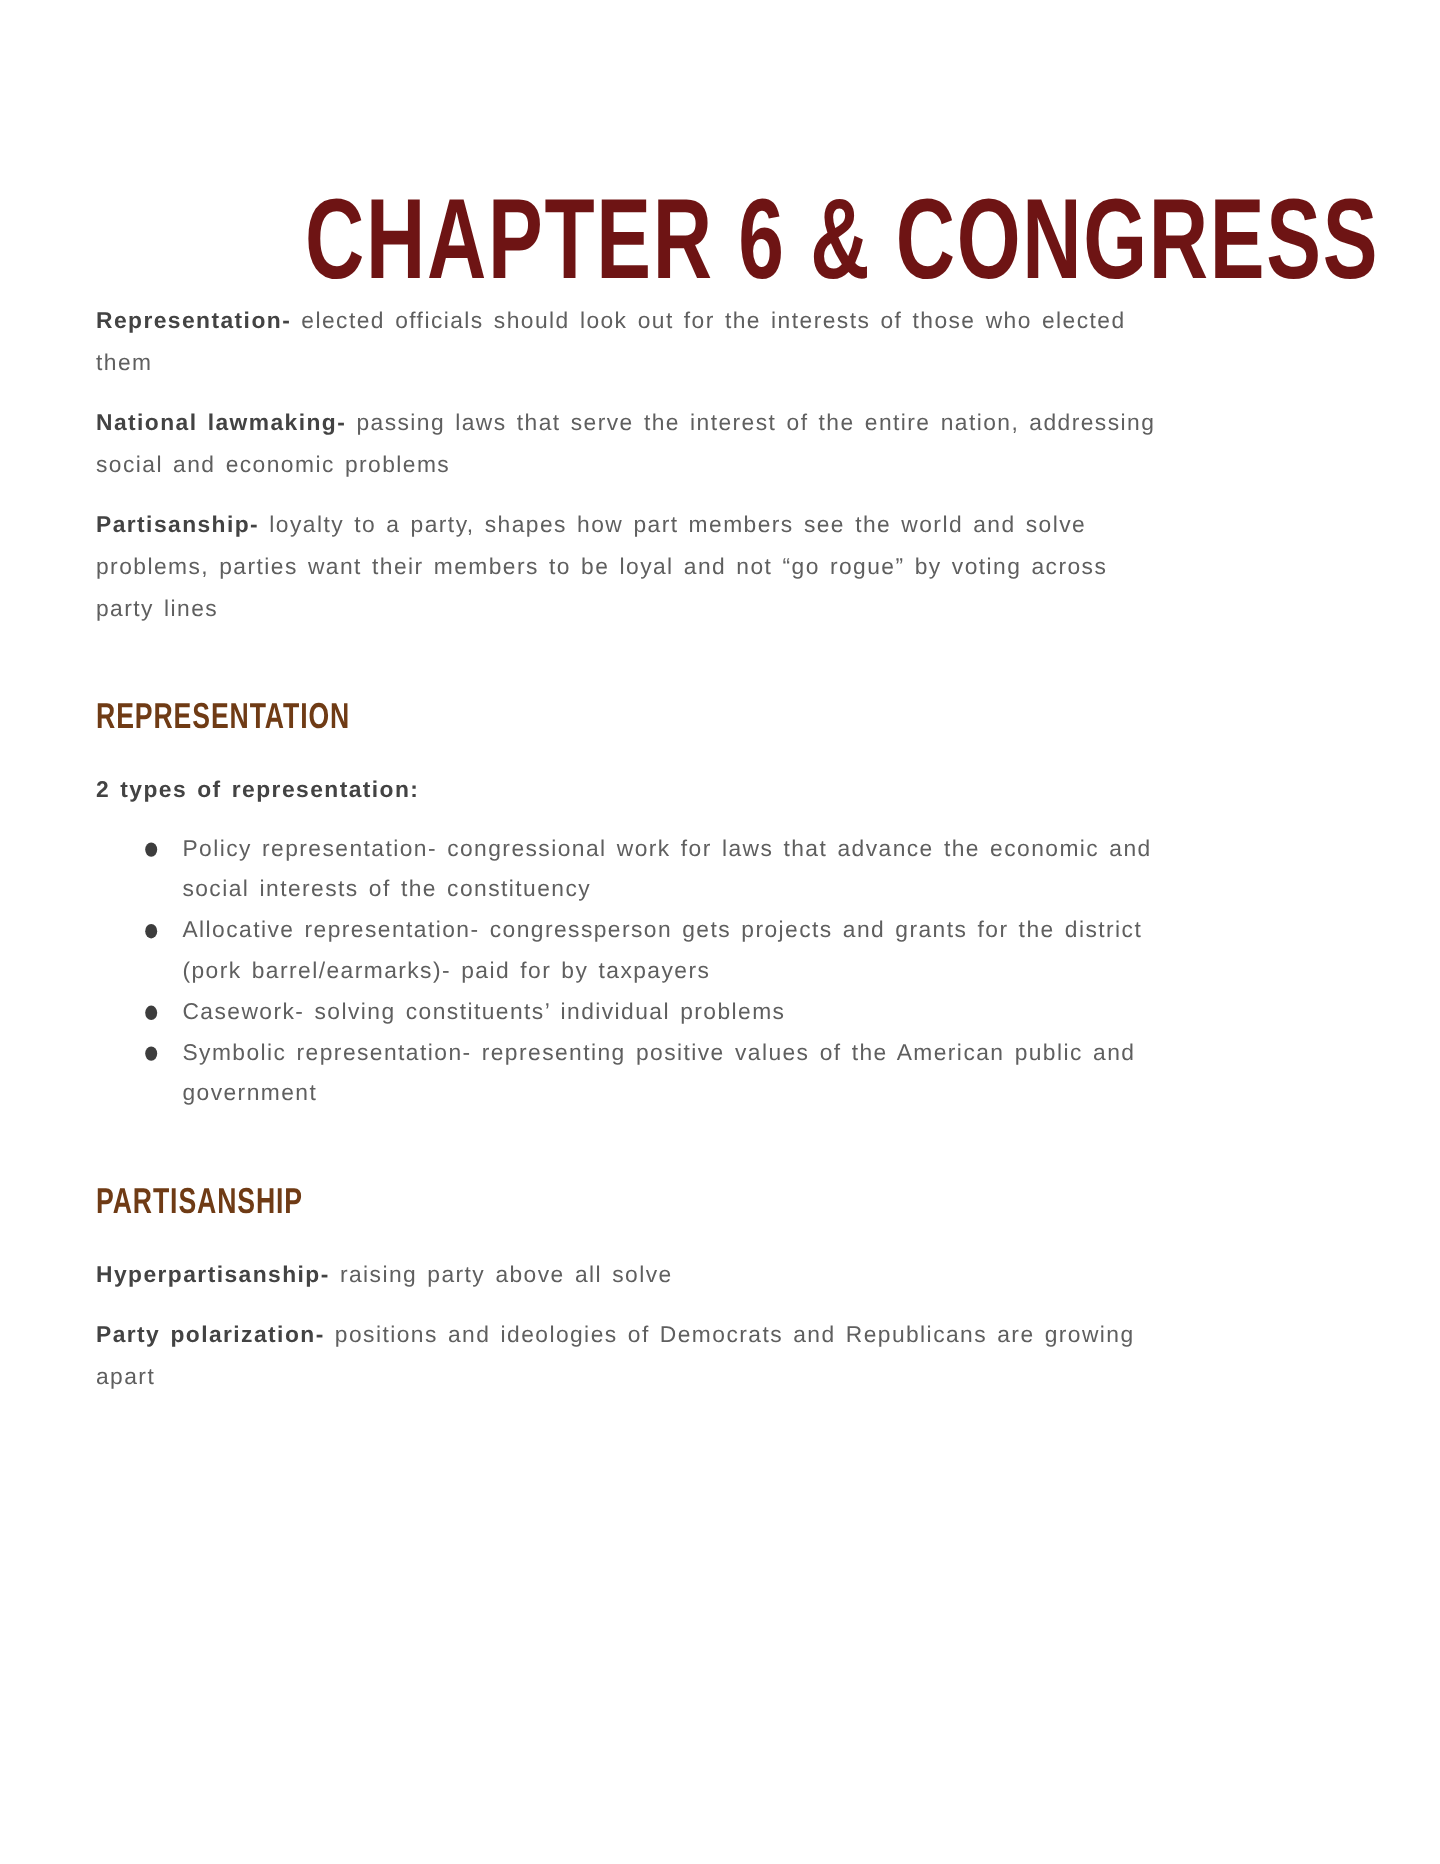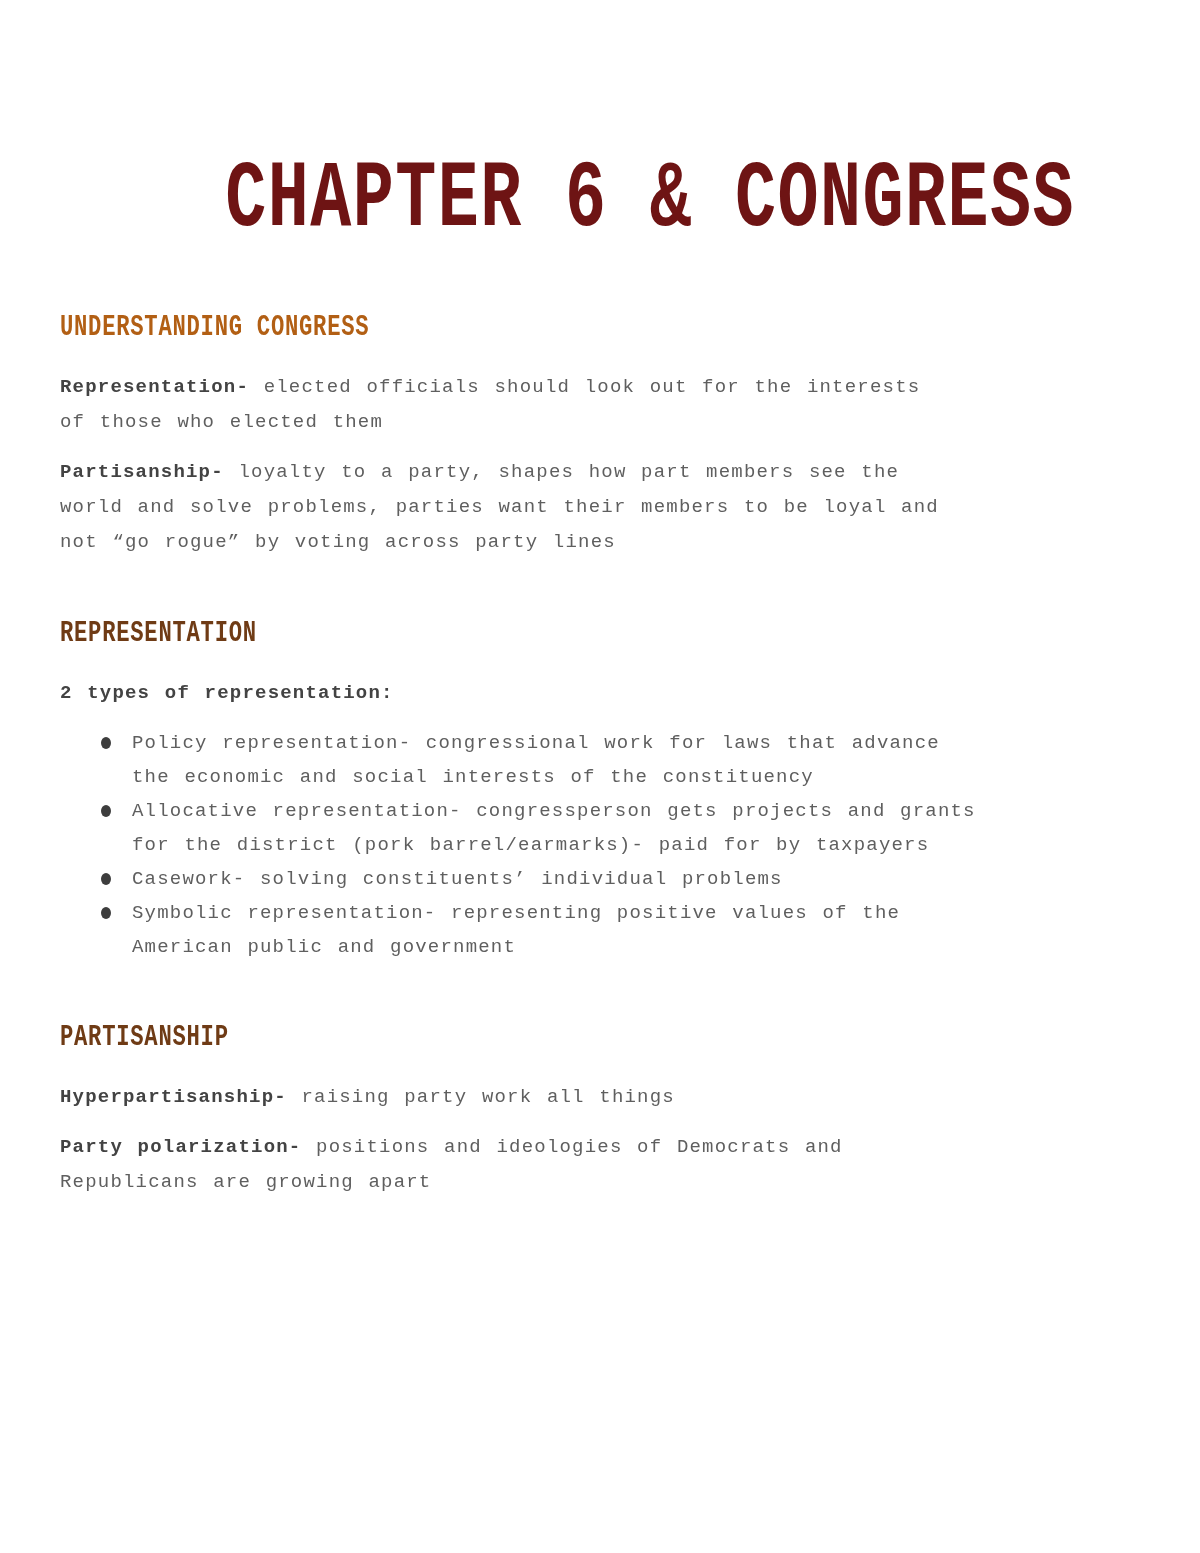--- a/index.html
+++ b/index.html
@@ -8,22 +8,21 @@
     width: 1200px; height: 1553px;
     background: #ffffff;
     font-family: "Liberation Sans", sans-serif;
   }
   .page {
     width: 1200px; height: 1553px;
     background: #ffffff;
     overflow: hidden;
   }
   .content {
-    padding: 0 60px;
-    font-family: Liberation Mono, monospace;
+    padding: 0 80px;
   }
   
   h1.doc-title {
     margin: 150px 0 0 0;
     text-align: center;
     font-size: 95px;
     line-height: 100px;
     font-weight: bold;
     color: #6e1414;
     white-space: nowrap;
@@ -91,29 +90,30 @@
 </head>
 <body>
 
 <div class="page">
   <div class="content">
 
     <h1 class="doc-title">
       <span class="condensed">CHAPTER 6 &amp; CONGRESS</span>
     </h1>
 
-    <h2 class="sec-heading">
-      <span class="condensed">UNDERSTANDING CONGRESS</span>
-    </h2>
 
     <p class="def">
       <strong>Representation-</strong>
       <span>elected officials should look out for the interests of those who elected them</span>
     </p>
 
+    <p class="def">
+      <strong>National lawmaking-</strong>
+      <span>passing laws that serve the interest of the entire nation, addressing social and economic problems</span>
+    </p>
 
     <p class="def">
       <strong>Partisanship-</strong>
       <span>loyalty to a party, shapes how part members see the world and solve problems, parties want their members to be loyal and not “go rogue” by voting across party lines</span>
     </p>
 
 
     <h3 class="sec-heading">
       <span class="condensed">REPRESENTATION</span>
     </h3>
@@ -136,21 +136,21 @@
         <span>Symbolic representation- representing positive values of the American public and government</span>
       </li>
     </ul>
 
     <h3 class="sec-heading">
       <span class="condensed">PARTISANSHIP</span>
     </h3>
 
     <p class="def">
       <strong>Hyperpartisanship-</strong>
-      <span>raising party work all things</span>
+      <span>raising party above all solve</span>
     </p>
 
     <p class="def">
       <strong>Party polarization-</strong>
       <span>positions and ideologies of Democrats and Republicans are growing apart</span>
     </p>
 
   </div>
 </div>
 

